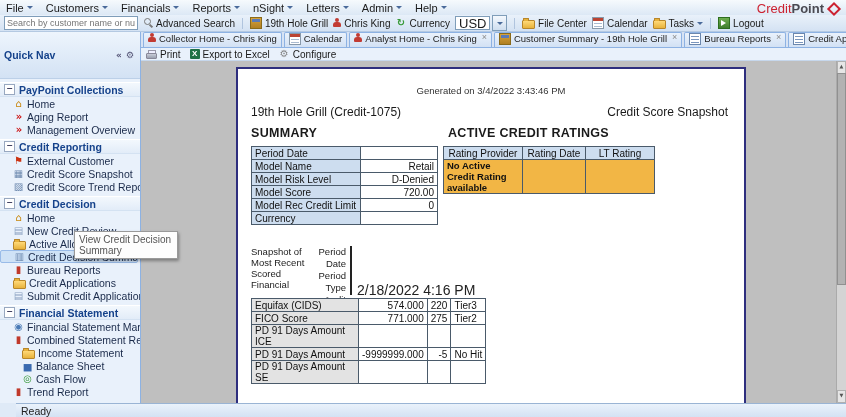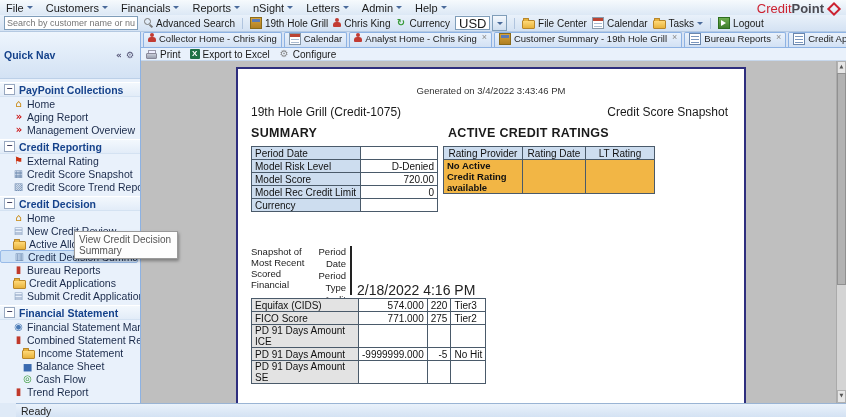--- a/index.html
+++ b/index.html
@@ -272,21 +272,21 @@
       <span class="g g-chev">»</span>
       <span>Management Overview</span>
     </div>
 
   <div class="section-h">
       <span class="tog">−</span>
       <span>Credit Reporting</span>
     </div>
   <div class="sb-item">
       <span class="g g-flag">⚑</span>
-      <span>External Rating</span>
+      <span>External Customer</span>
     </div>
   <div class="sb-item">
       <span class="g g-grid">▦</span>
       <span>Credit Score Snapshot</span>
     </div>
   <div class="sb-item">
       <span class="g g-grid">▨</span>
       <span>Credit Score Trend Report</span>
     </div>
 
@@ -407,20 +407,24 @@
       <span>Credit Score Snapshot</span>
     </div>
     <div class="h-summary">SUMMARY</div>
     <div class="h-ratings">ACTIVE CREDIT RATINGS</div>
 
     <table class="rep sumtab">
       <tbody>
           <tr>
             <td class="lbl">Period Date</td>
             <td class="val"></td>
+          </tr>
+      <tr>
+            <td class="lbl">Model Name</td>
+            <td class="val">Retail</td>
           </tr>
       <tr>
             <td class="lbl">Model Risk Level</td>
             <td class="val">D-Denied</td>
           </tr>
       <tr>
             <td class="lbl">Model Score</td>
             <td class="val">720.00</td>
           </tr>
       <tr>

